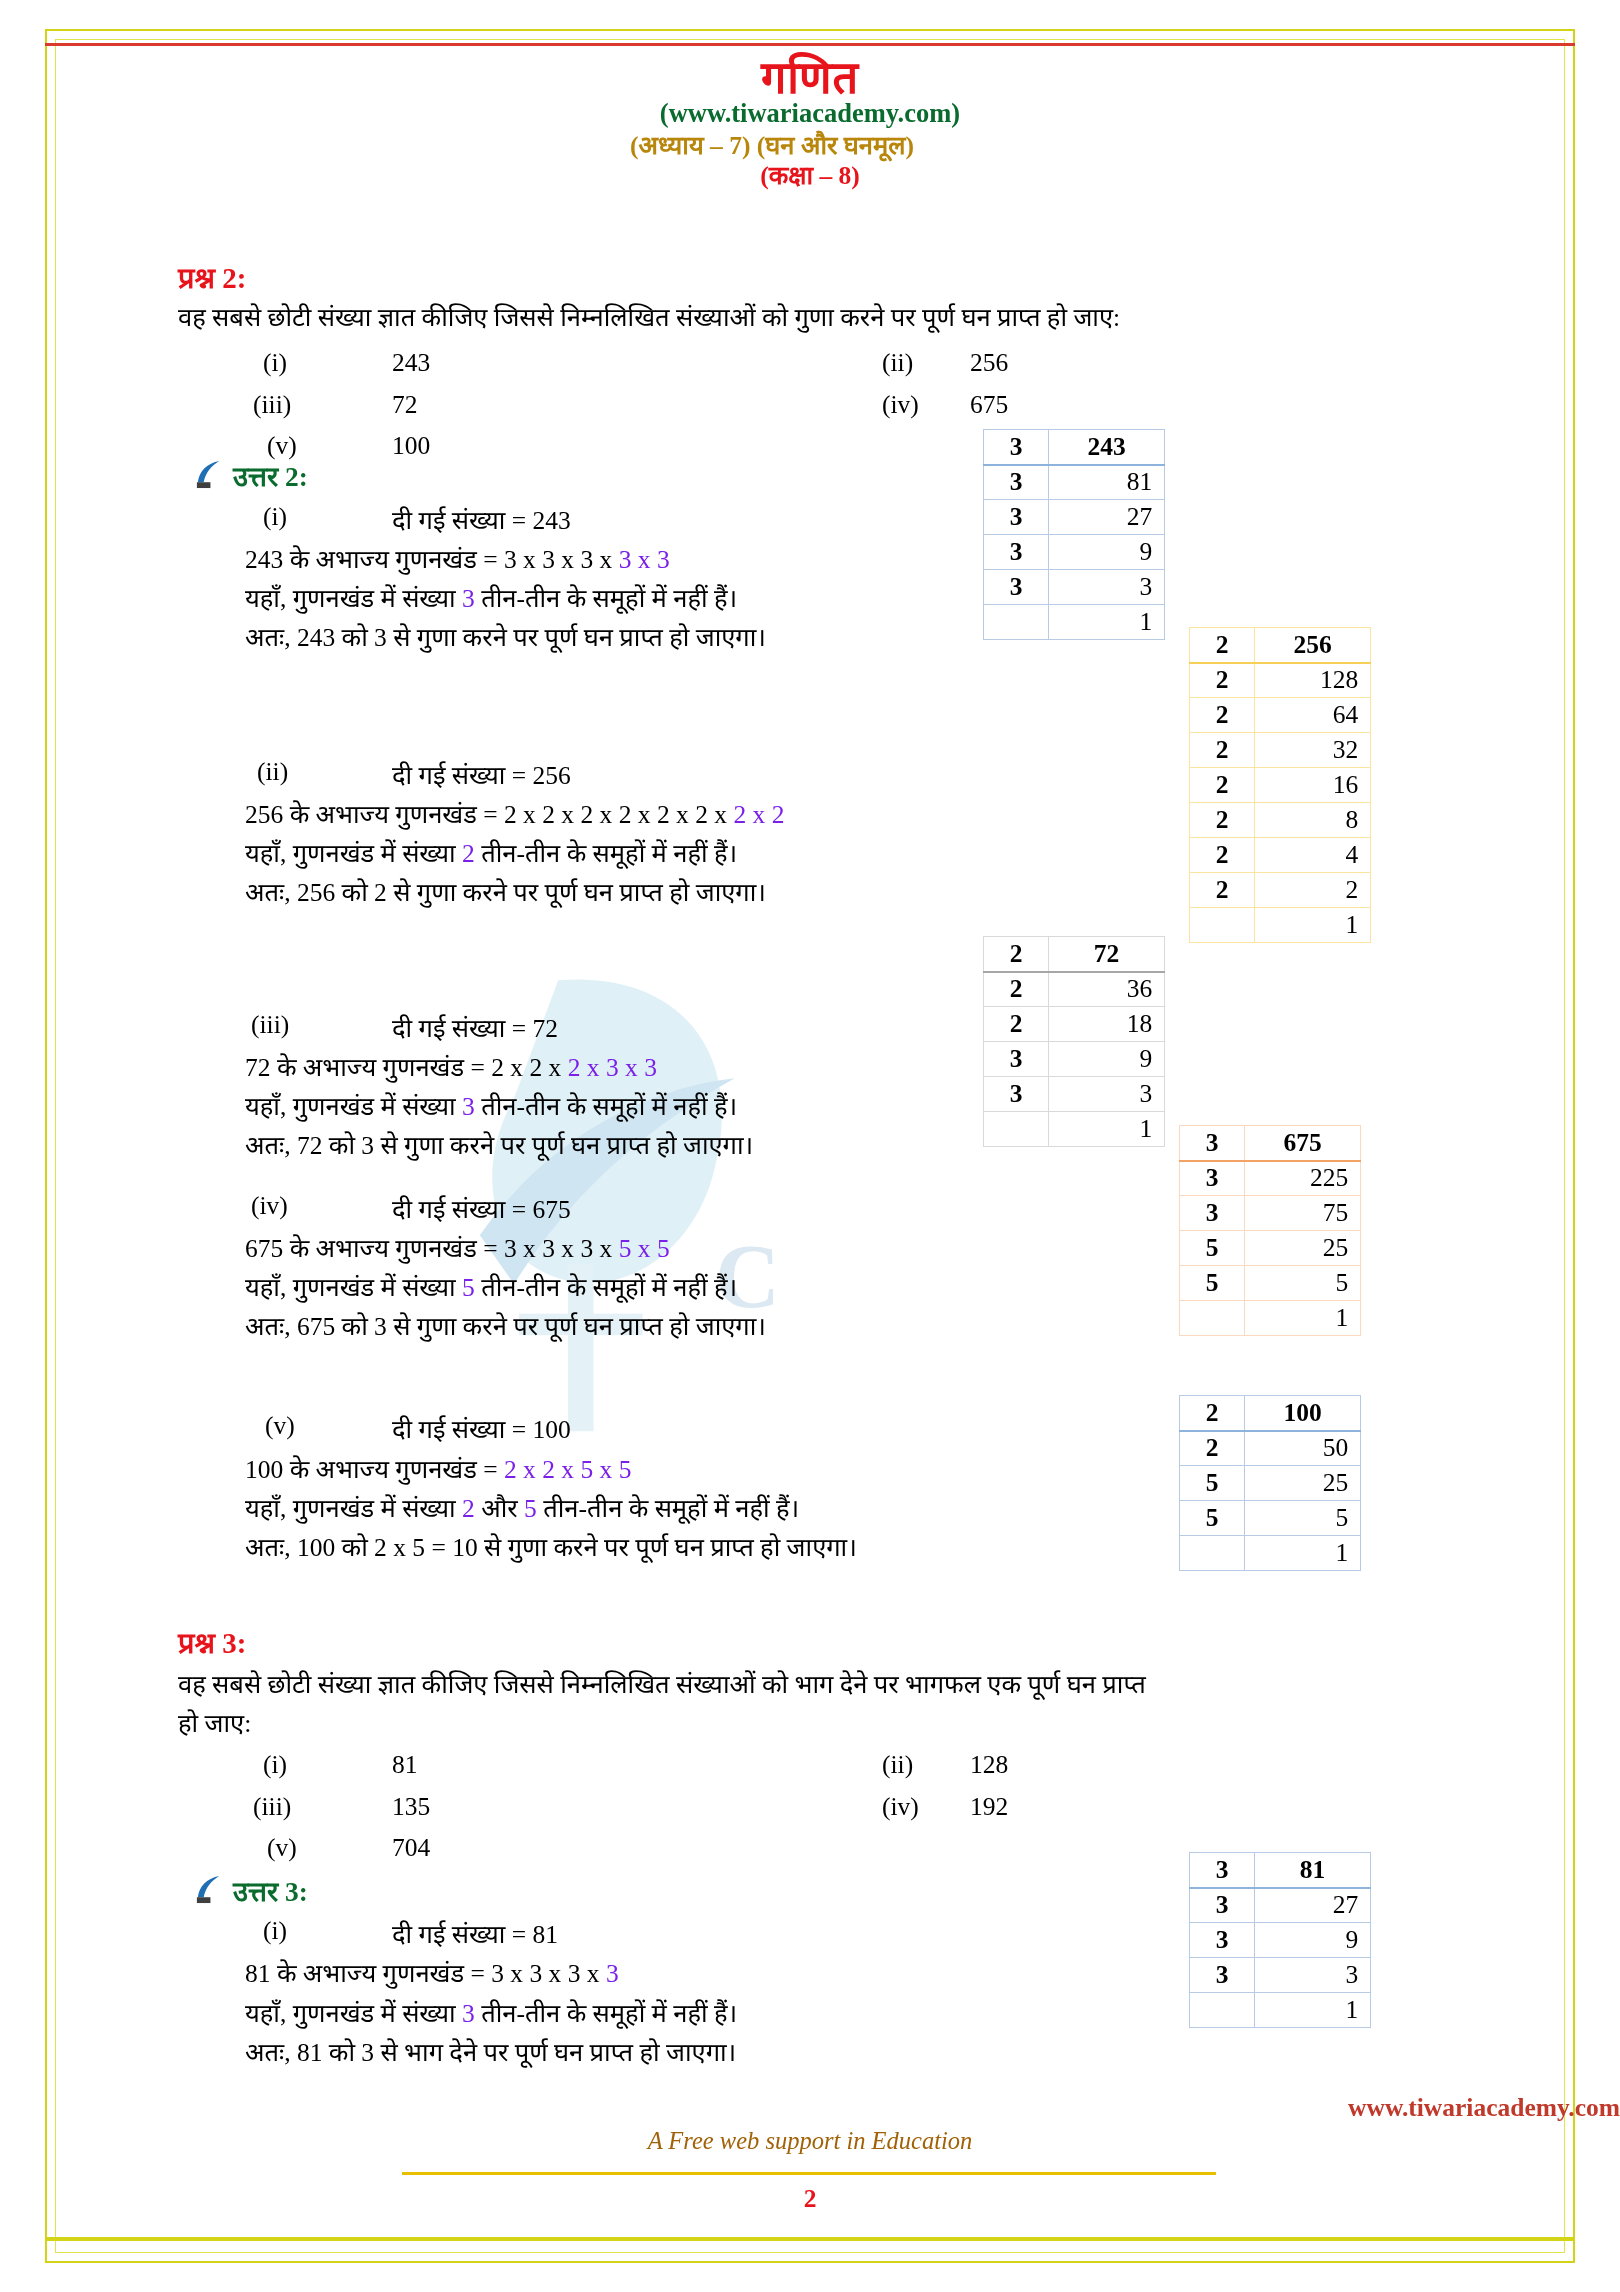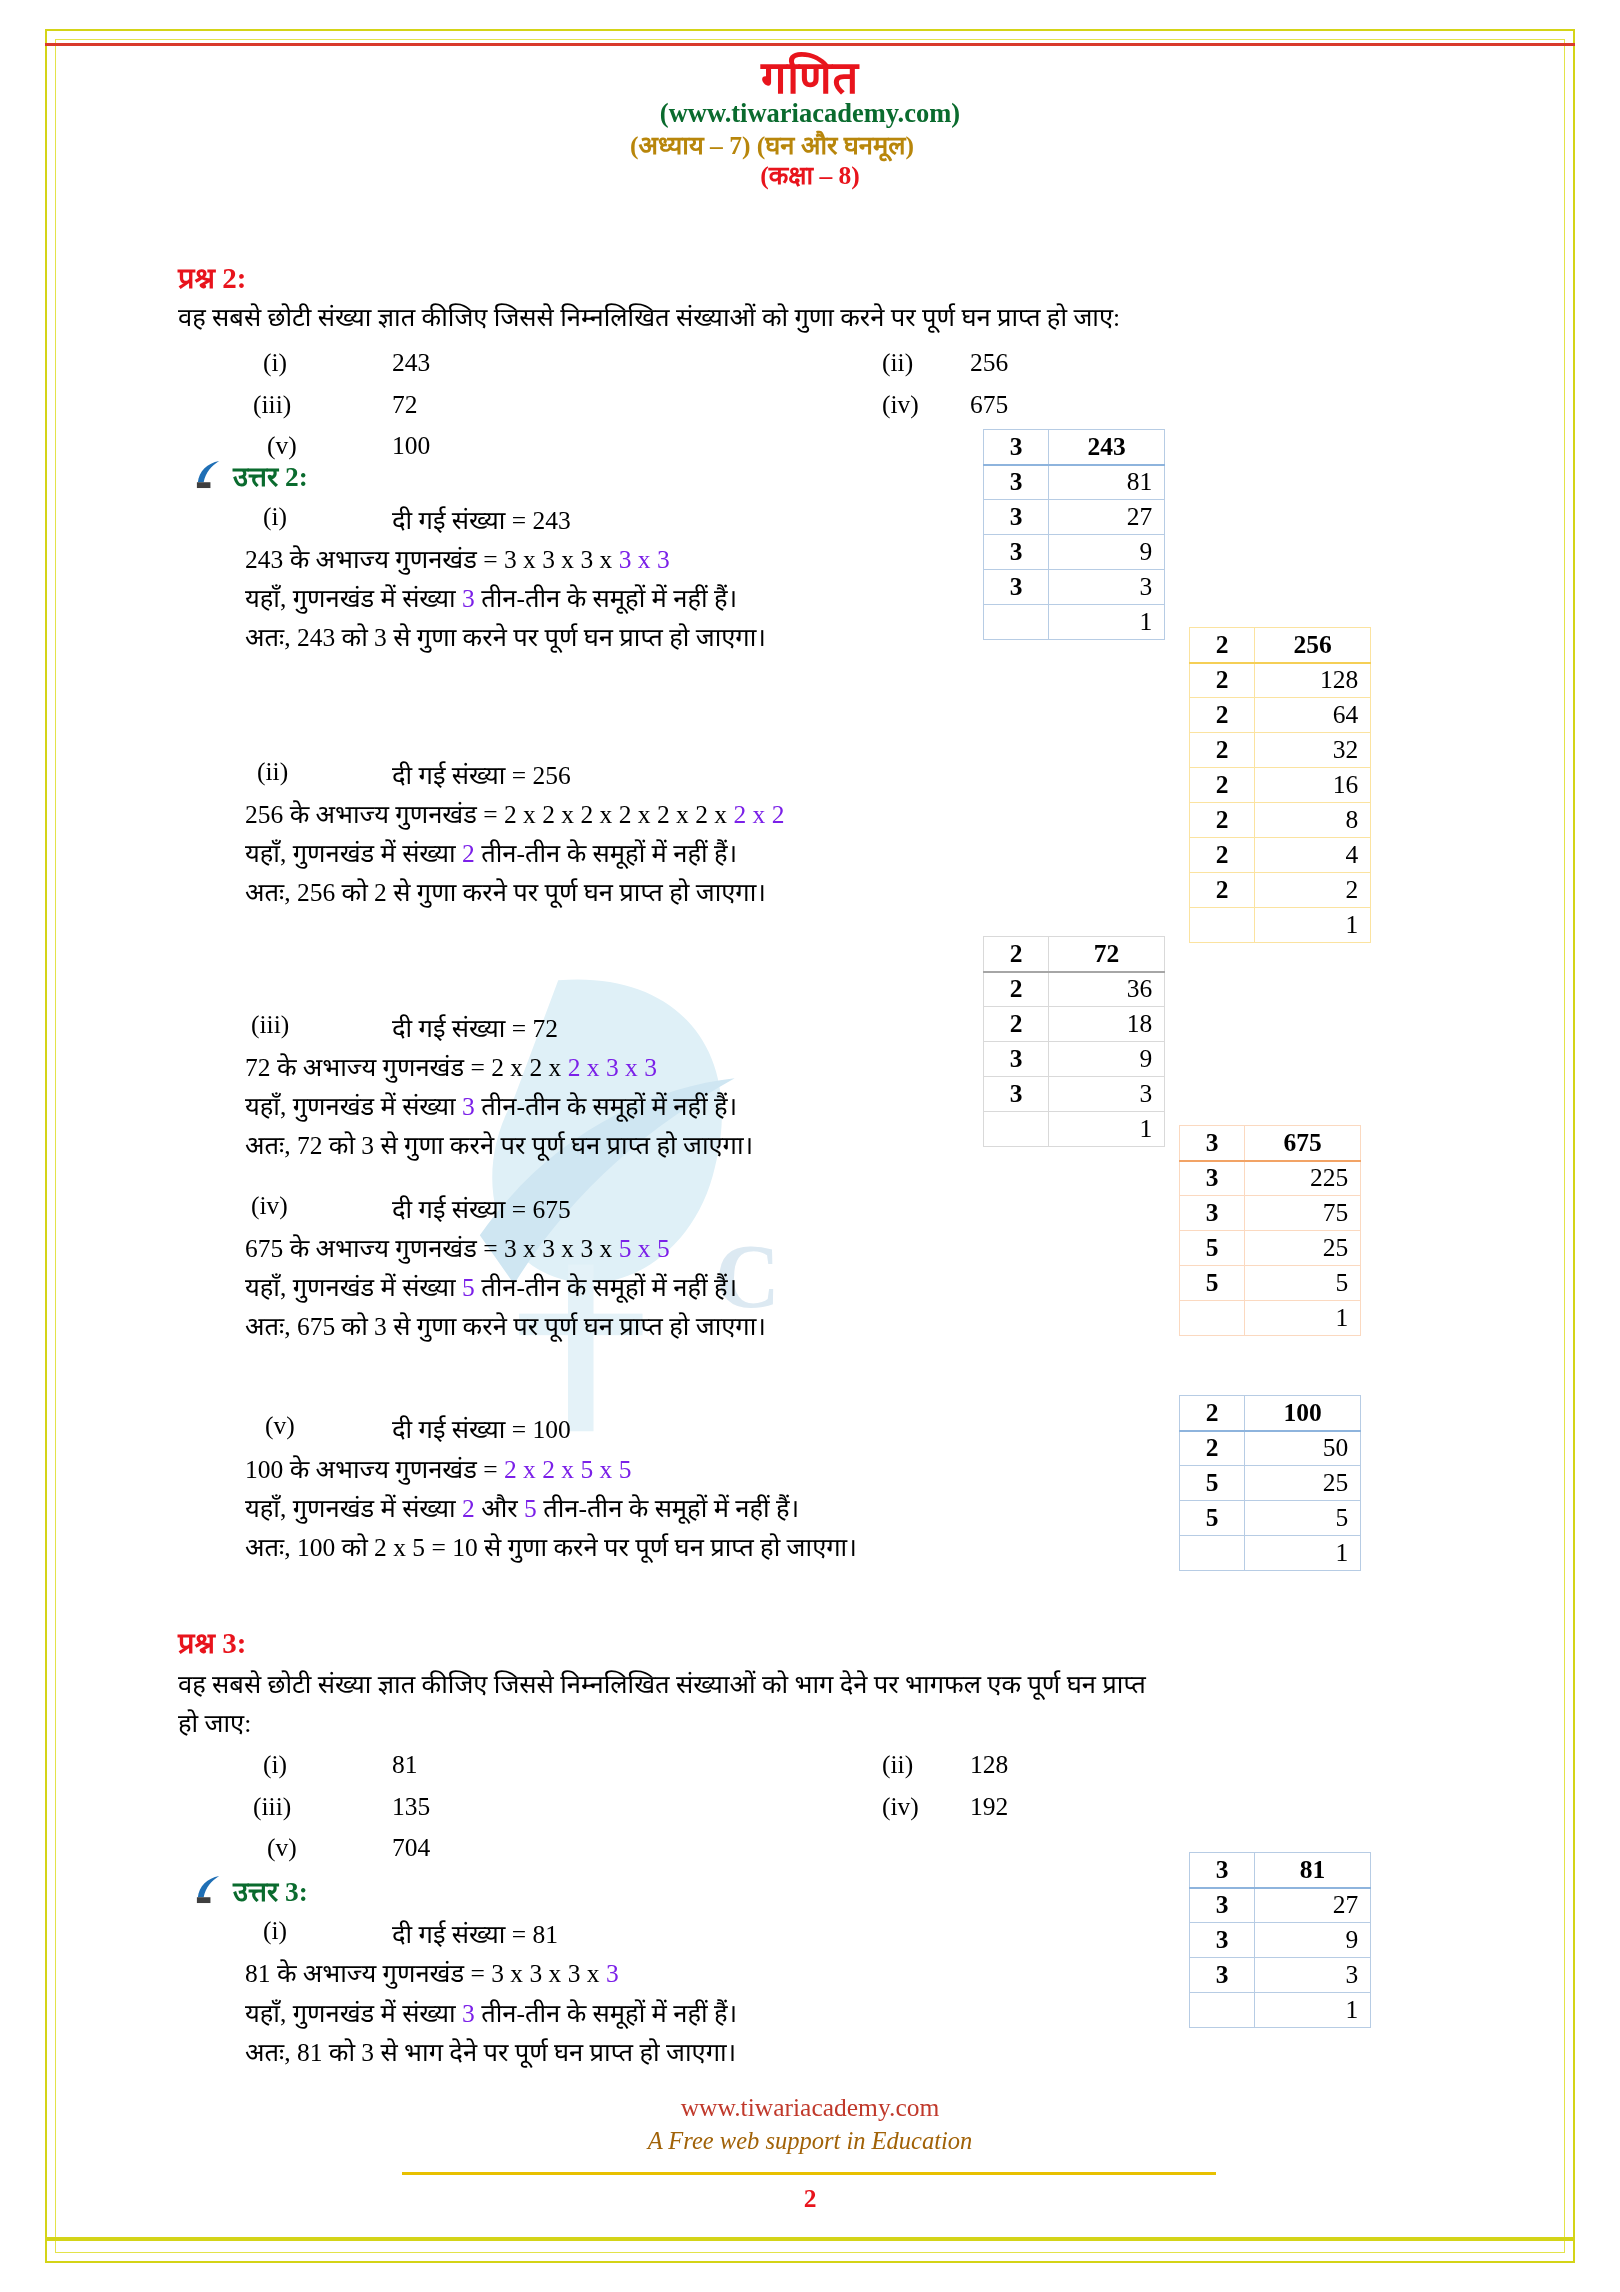--- a/index.html
+++ b/index.html
@@ -136,21 +136,21 @@
   
   .thm-gray td { border:1px solid #d9d9d9; }
   .thm-gray tr.hrow td { border-bottom:2.9px solid #a6a6a6; }
   
   .thm-orange td { border:1px solid #fbd9c0; }
   .thm-orange tr.hrow td { border-bottom:2.9px solid #f2a365; }
 
   
   .foot-site {
     position:absolute; left:0; top:2093px; width:1620px;
-    text-align:center; font-size:25.5px; font-weight:normal;
+    text-align:right; font-size:25.5px; font-weight:bold;
     color:#c0392b; font-family:"Liberation Serif",serif;
   }
   .foot-tag {
     position:absolute; left:0; top:2127px; width:1620px;
     text-align:center; font-size:24.5px; font-style:italic;
     color:#a16207; font-family:"Liberation Serif",serif;
   }
   .foot-rule {
     position:absolute; left:402px; top:2172px; width:814px; height:2.9px;
     background:#e8c000;

